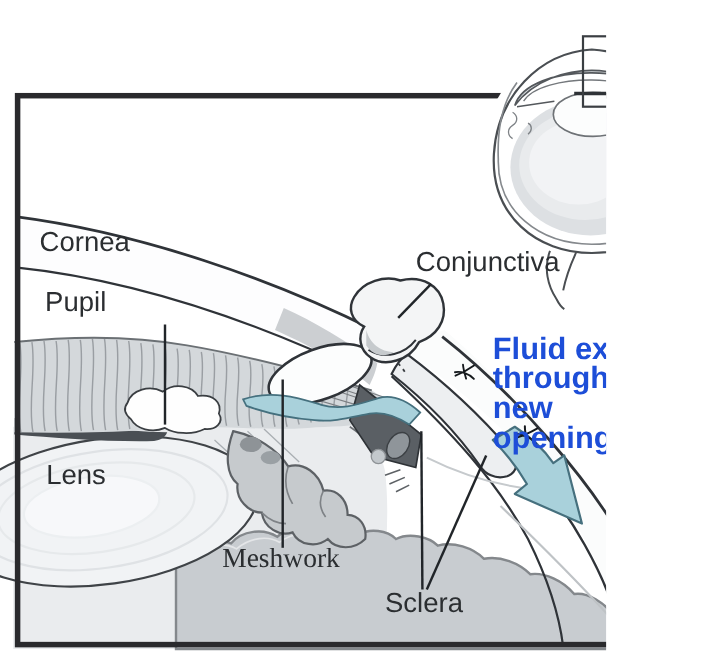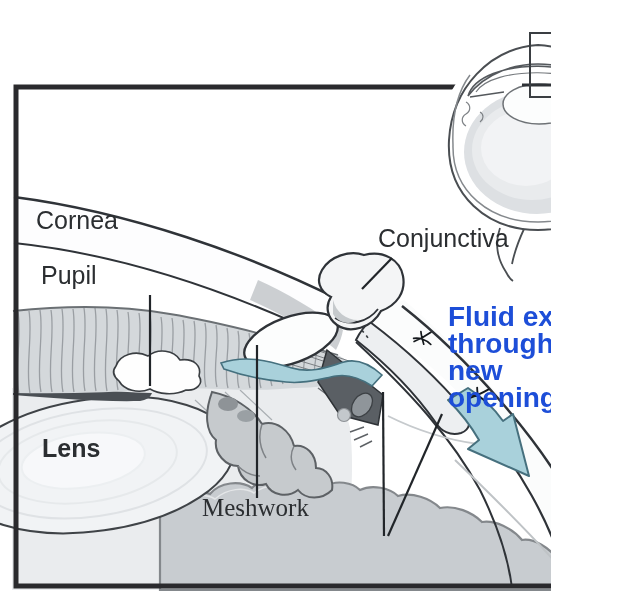--- a/index.html
+++ b/index.html
@@ -139,18 +139,19 @@
     <path d="M522,85 L556,85" stroke="#2e3236" stroke-width="3"></path>
     <path d="M466,102 c5,3 5,9 0,12 c-5,3 -5,9 0,12 M610,102 c-5,3 -5,9 0,12 c5,3 5,9 0,12
              M480,112 c4,2 4,7 0,10 M596,112 c-4,2 -4,7 0,10" stroke="#7e8286" stroke-width="1.2" fill="none"></path>
     <path d="M500,228 C494,244 498,260 506,272 M524,229 C518,242 514,254 512,264 M506,272 C508,276 510,279 513,281" stroke="#4a4e52" stroke-width="1.8" fill="none"></path>
     <rect x="530" y="33" width="76" height="64" fill="none" stroke="#3a3e42" stroke-width="2"></rect>
   </g>
 </svg>
 
 <div class="lbl" style="left:36px;top:208px;">Cornea</div>
 <div class="lbl" style="left:41px;top:263px;">Pupil</div>
-<div class="lbl" style="left:42px;top:436px;font-weight:bold;">Lens</div>
+<div class="lbl" style="left:42px;top:420px;">Lens</div>
 <div class="lbl" style="left:202px;top:495px;font-family:Liberation Serif, serif;">Meshwork</div>
 <div class="lbl" style="left:342px;top:226px;margin-left:36px;">Conjunctiva</div>
+<div class="lbl" style="left:350px;top:536px;">Sclera</div>
 <div class="note" style="left:448px;top:303px;">Fluid exits through new opening</div>
 
 </div>
 
 </body></html>

